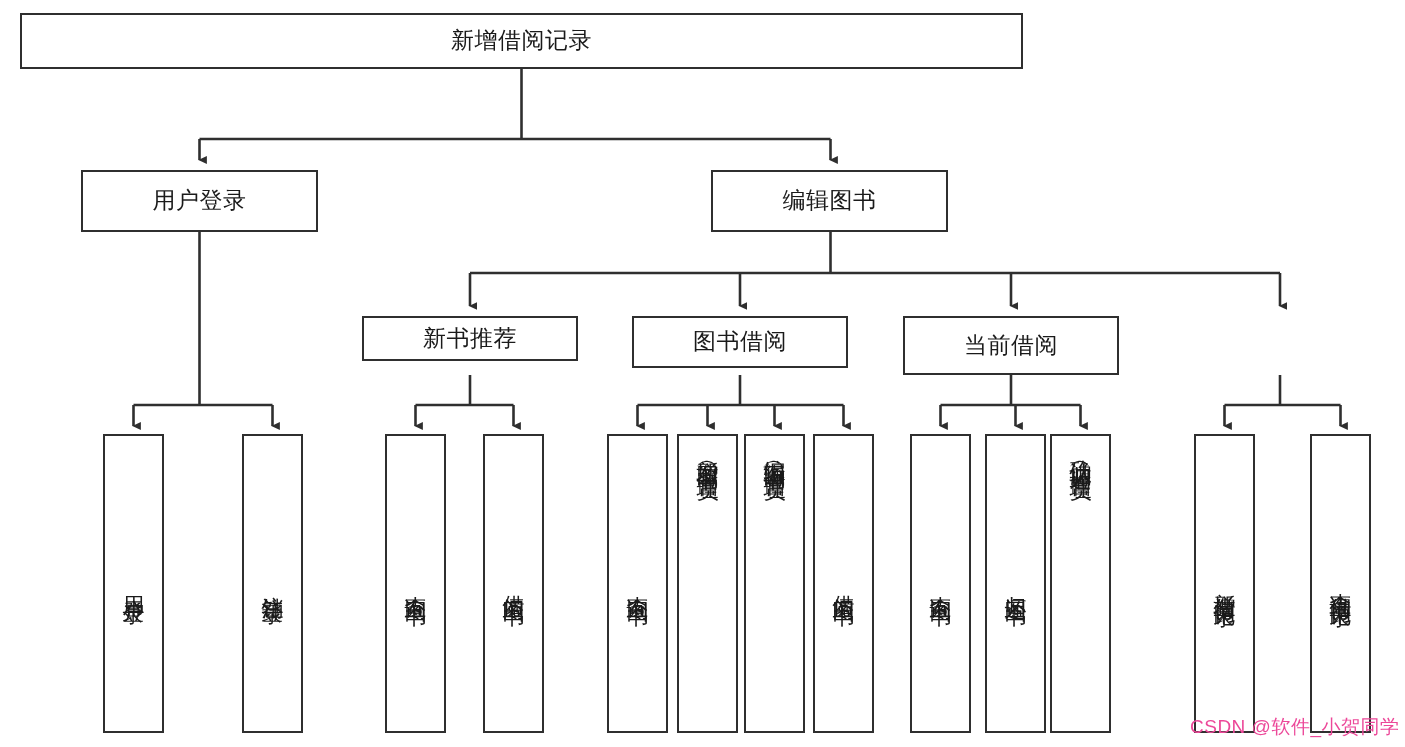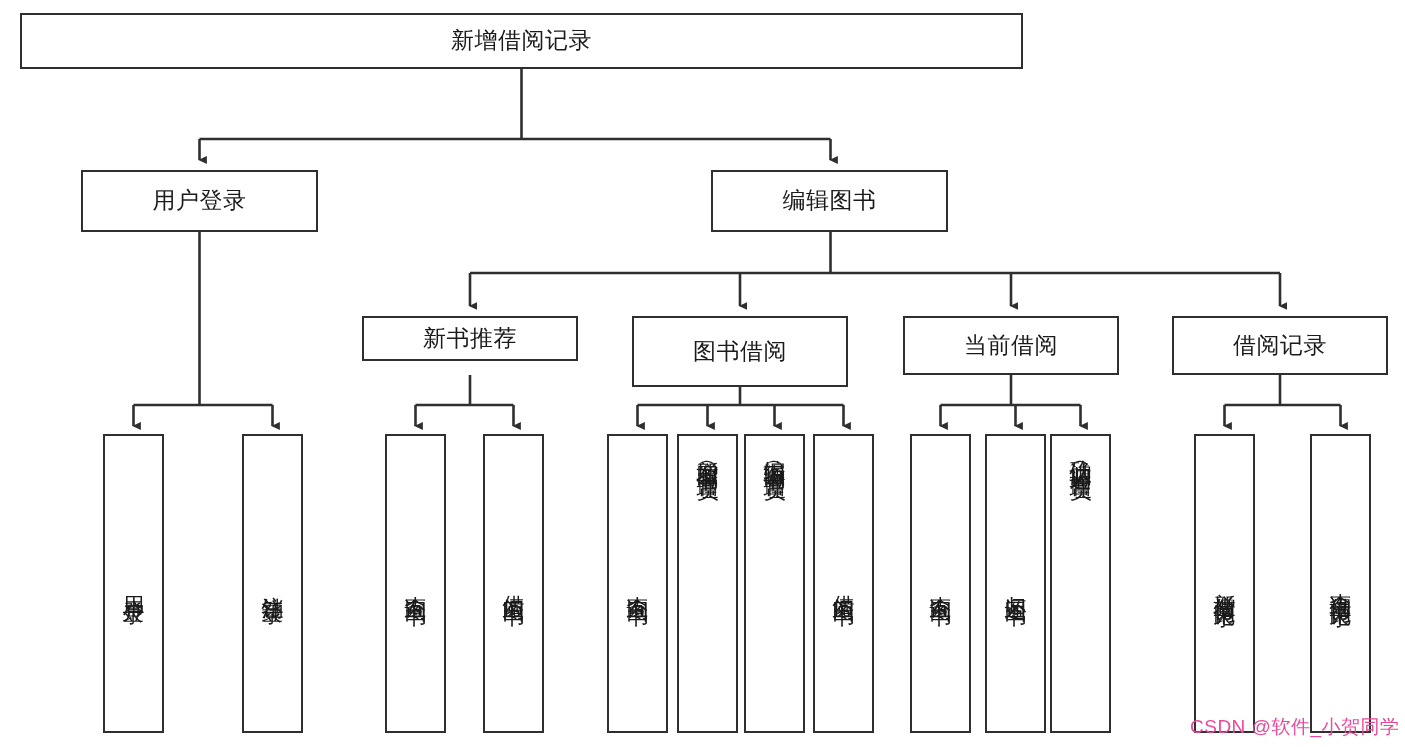--- a/index.html
+++ b/index.html
@@ -147,29 +147,26 @@
   <div class="node-box" style="left:81px; top:170px; width:237px; height:62px;">
     <span class="node-label-h">用户登录</span>
   </div>
   <div class="node-box" style="left:711px; top:170px; width:237px; height:62px;">
     <span class="node-label-h">编辑图书</span>
   </div>
 
   <div class="node-box" style="left:362px; top:316px; width:216px; height:45px;">
     <span class="node-label-h">新书推荐</span>
   </div>
-  <div class="node-box" style="left:632px; top:316px; width:216px; height:71px;">
+  <div class="node-box" style="left:632px; top:316px; width:216px; height:52px;">
     <span class="node-label-h">图书借阅</span>
   </div>
   <div class="node-box" style="left:903px; top:316px; width:216px; height:59px;">
     <span class="node-label-h">当前借阅</span>
   </div>
-  <div class="node-box" style="left:1172px; top:316px; width:216px; height:59px;">
-    <span class="node-label-h">借阅记录</span>
-  </div>
 
   <div class="node-box leaf-box center-v" style="left:103px; top:434px; width:61px; height:299px;">
     <span class="node-label-v">用户登录</span>
   </div>
   <div class="node-box leaf-box center-v" style="left:242px; top:434px; width:61px; height:299px;">
     <span class="node-label-v">注销登录</span>
   </div>
 
   <div class="node-box leaf-box center-v" style="left:385px; top:434px; width:61px; height:299px;">
     <span class="node-label-v">查询图书</span>

